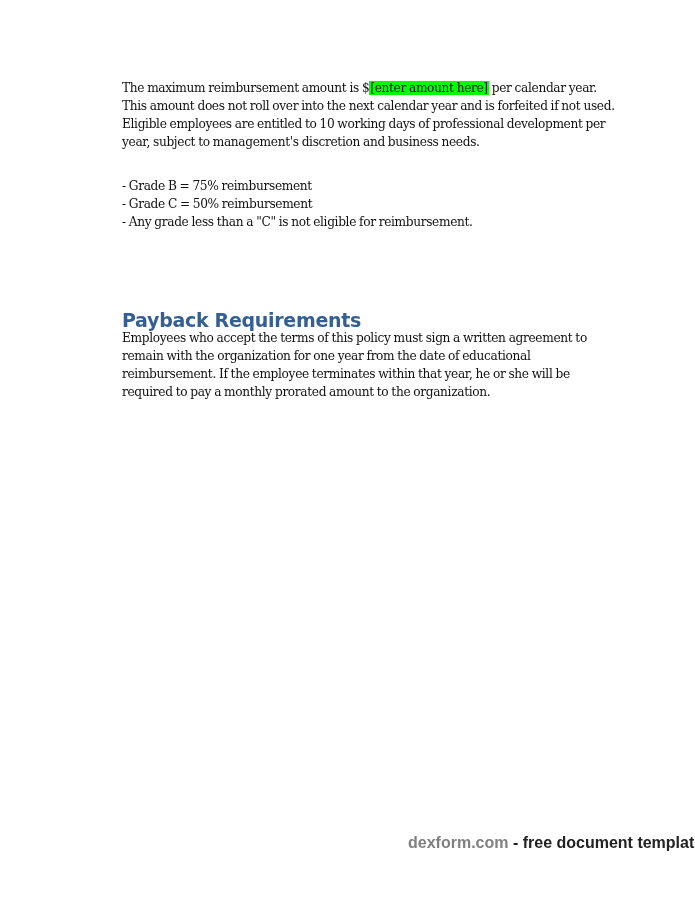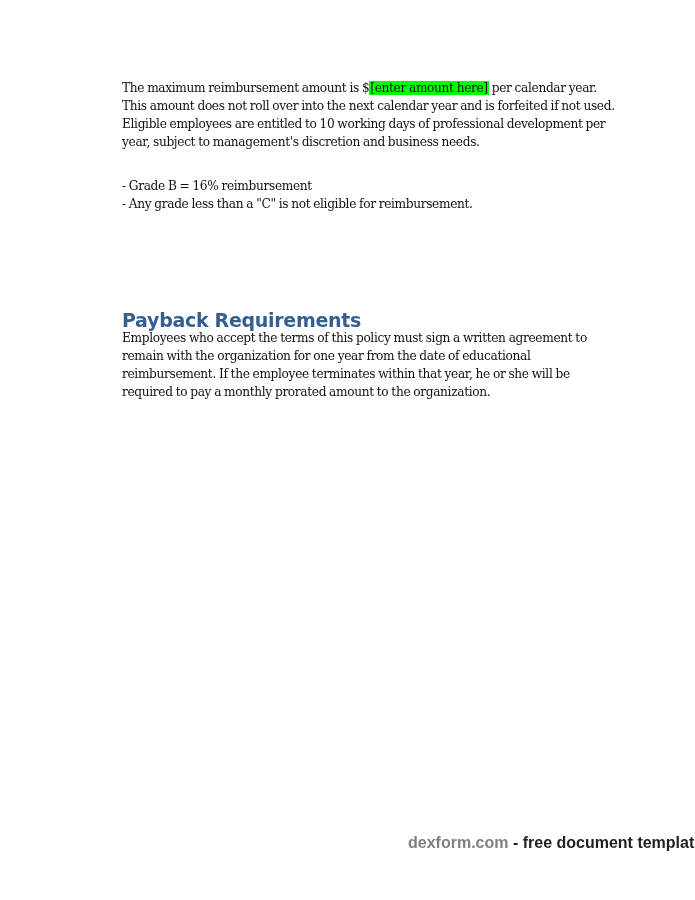--- a/index.html
+++ b/index.html
@@ -34,21 +34,22 @@
 </head>
 <body>
 
 <div class="page">
 
   <div class="body-text para1">
     <span>The maximum reimbursement amount is $</span><span class="hl">[enter amount here]</span><span> per calendar year. This amount does not roll over into the next calendar year and is forfeited if not used. Eligible employees are entitled to 10 working days of professional development per year, subject to management's discretion and business needs.</span>
   </div>
 
   <div class="body-text para2">
-    <div>- Grade B = 16% reimbursement</div>
+    <div>- Grade B = 75% reimbursement</div>
+    <div>- Grade C = 50% reimbursement</div>
     <div>- Any grade less than a "C" is not eligible for reimbursement.</div>
   </div>
 
   <div class="heading">Payback Requirements</div>
 
   <div class="body-text para3">Employees who accept the terms of this policy must sign a written agreement to remain with the organization for one year from the date of educational reimbursement.  If the employee terminates within that year, he or she will be required to pay a monthly prorated amount to the organization.</div>
 
   <div class="footer">
     <span class="brand">dexform.com</span><span> - free document templates</span>
   </div>

